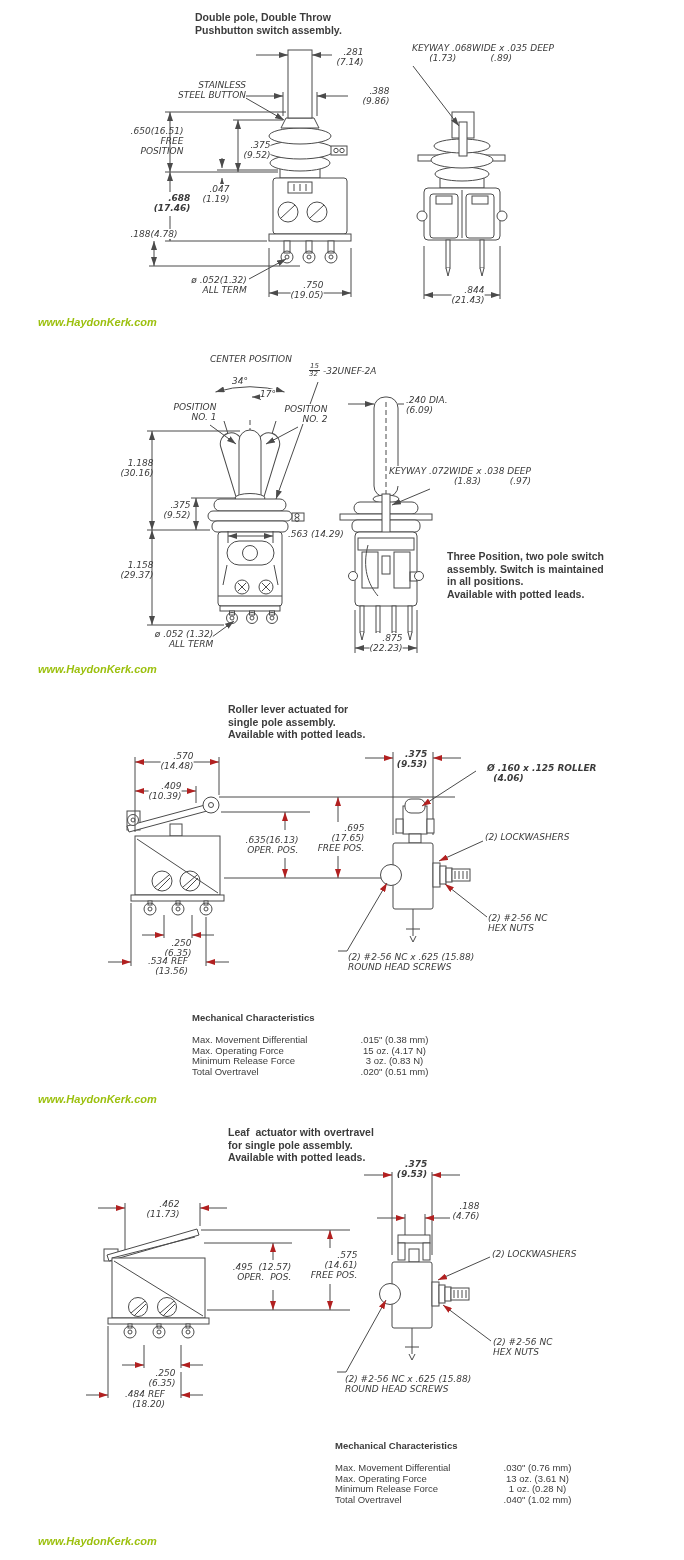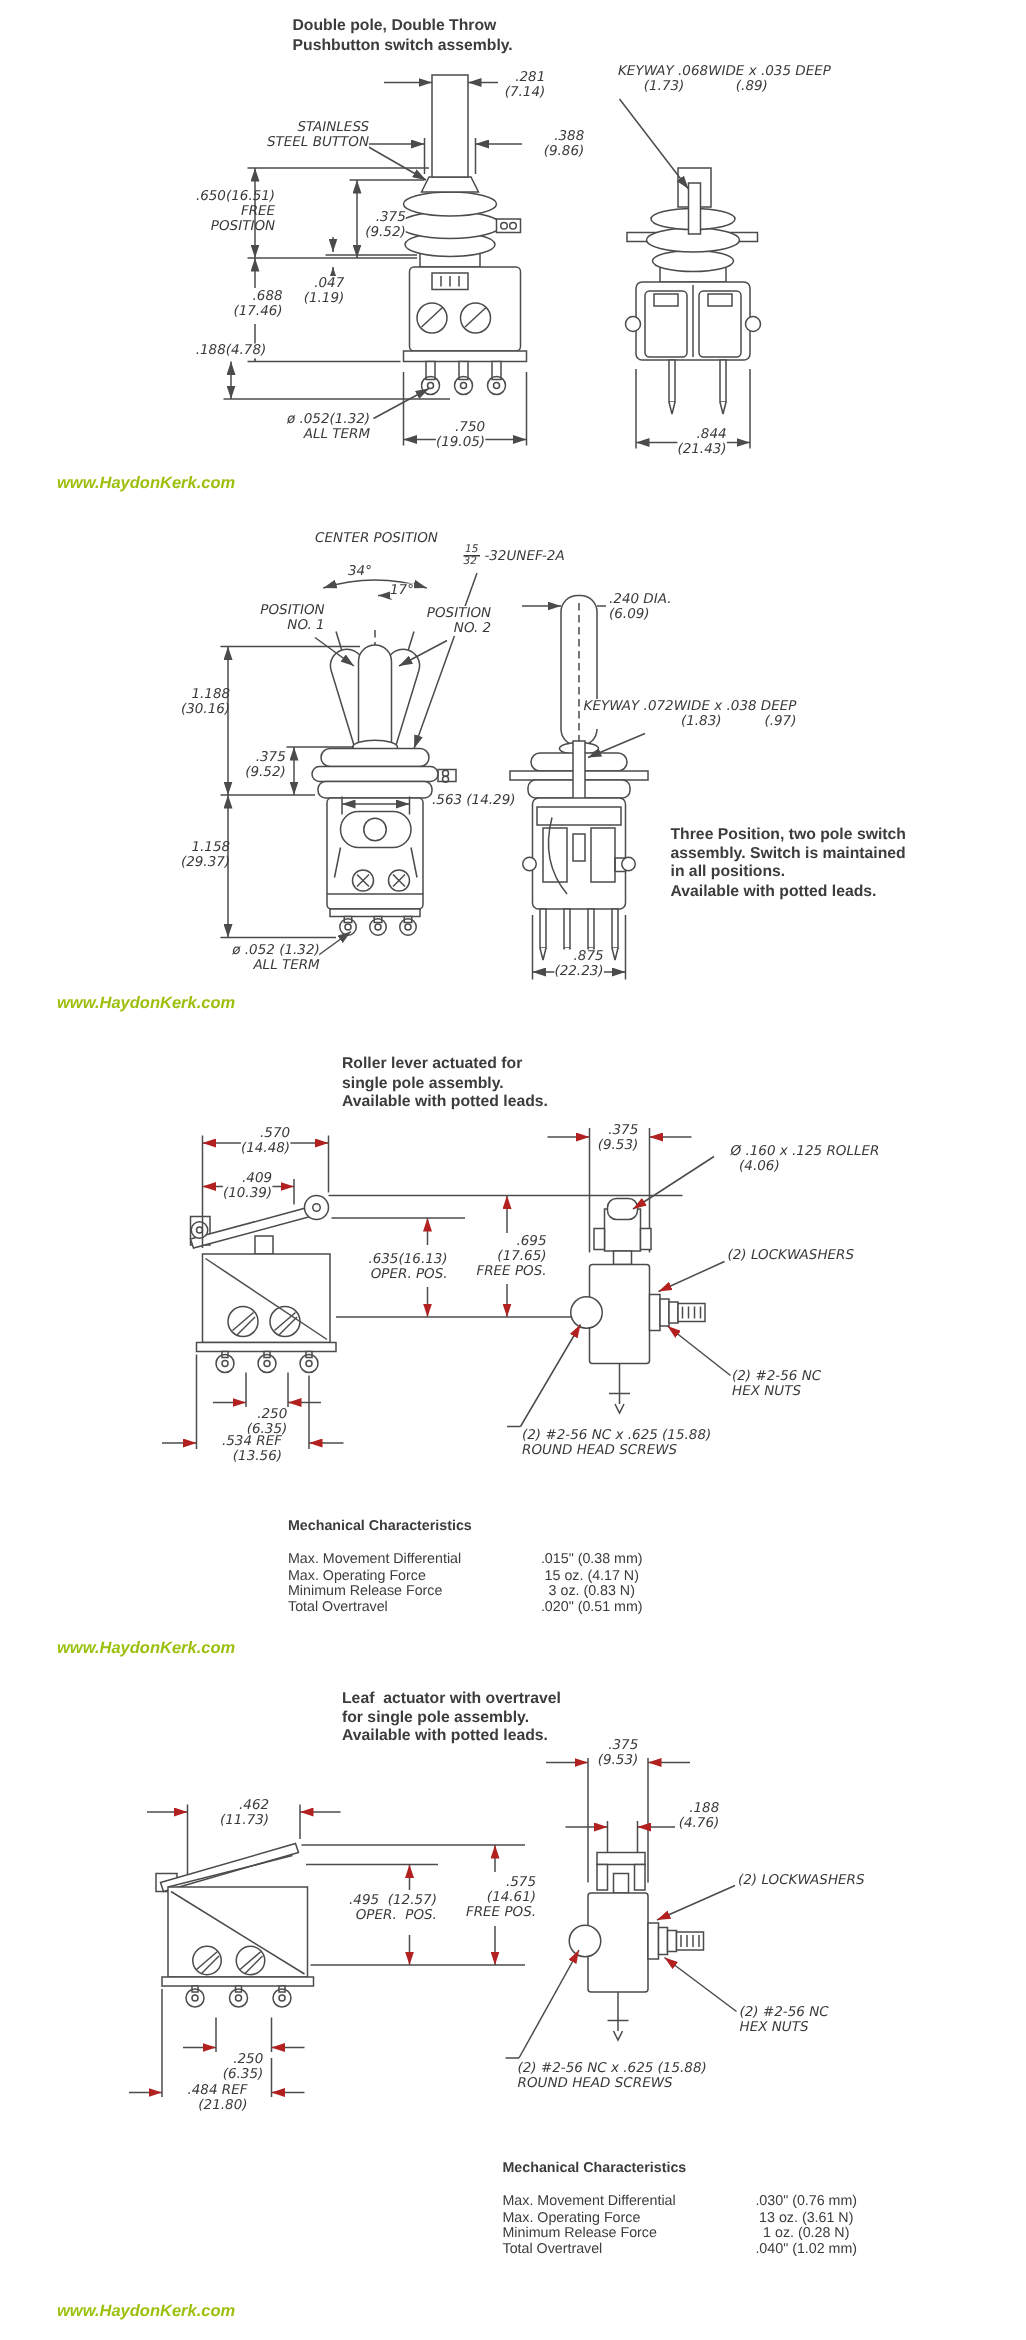--- a/index.html
+++ b/index.html
@@ -3,21 +3,21 @@
 <meta charset="utf-8">
 <style>
   html,body{margin:0;padding:0;background:#fff;}
   .page{position:relative;width:684px;height:1560px;background:#fff;overflow:hidden;
         font-family:"Liberation Sans",sans-serif;border-radius:11px;}
   .art{position:absolute;left:0;top:0;}
   .lbl{position:absolute;font:italic 9px "DejaVu Sans",sans-serif;color:#3a3a3a;
        line-height:10px;white-space:pre;background:#fff;z-index:5;}
   .lbl.c{transform:translateX(-50%);text-align:right;}
   .lbl.nb{background:none;}
-  .lbl.bi{font-weight:normal;}
+  .lbl.bi{font-weight:bold;}
   .title{position:absolute;font:bold 10.5px "Liberation Sans",sans-serif;color:#3c3c3c;
          line-height:12.5px;white-space:pre;z-index:5;}
   .hk{position:absolute;font:bold italic 11px "Liberation Sans",sans-serif;font-style:italic;
       color:#9cc00e;text-decoration:none;z-index:6;}
   .mech{position:absolute;z-index:5;color:#3c3c3c;}
   .mech .mtitle{font:bold 9.5px "Liberation Sans",sans-serif;margin-bottom:12px;}
   .mech .mrow{display:flex;font:9.5px "Liberation Sans",sans-serif;line-height:10.5px;justify-content:center;}
   .mech .ml{width:155px;}
   .mech .mv{width:95px;text-align:center;}
   .frac{display:inline-block;font:italic 7px "DejaVu Sans",sans-serif;
@@ -497,21 +497,21 @@
 <div class="lbl c" style="left:466px;top:1201px">.188
 (4.76)</div>
 <div class="lbl" style="left:492px;top:1249px">(2) LOCKWASHERS</div>
 <div class="lbl" style="left:493px;top:1337px">(2) #2-56 NC
 HEX NUTS</div>
 <div class="lbl" style="left:345px;top:1374px">(2) #2-56 NC x .625 (15.88)
 ROUND HEAD SCREWS</div>
 <div class="lbl c" style="left:162px;top:1368px">.250
 (6.35)</div>
 <div class="lbl c" style="left:145px;top:1389px">.484 REF
-(21.80)</div>
+(18.20)</div>
 <div class="mech" style="left:335px;top:1440px">
   <div class="mtitle">Mechanical Characteristics</div>
   <div class="mrow">
         <div class="ml">Max. Movement Differential</div>
         <div class="mv">.030" (0.76 mm)</div>
       </div>
   <div class="mrow">
         <div class="ml">Max. Operating Force</div>
         <div class="mv">13 oz. (3.61 N)</div>
       </div>

